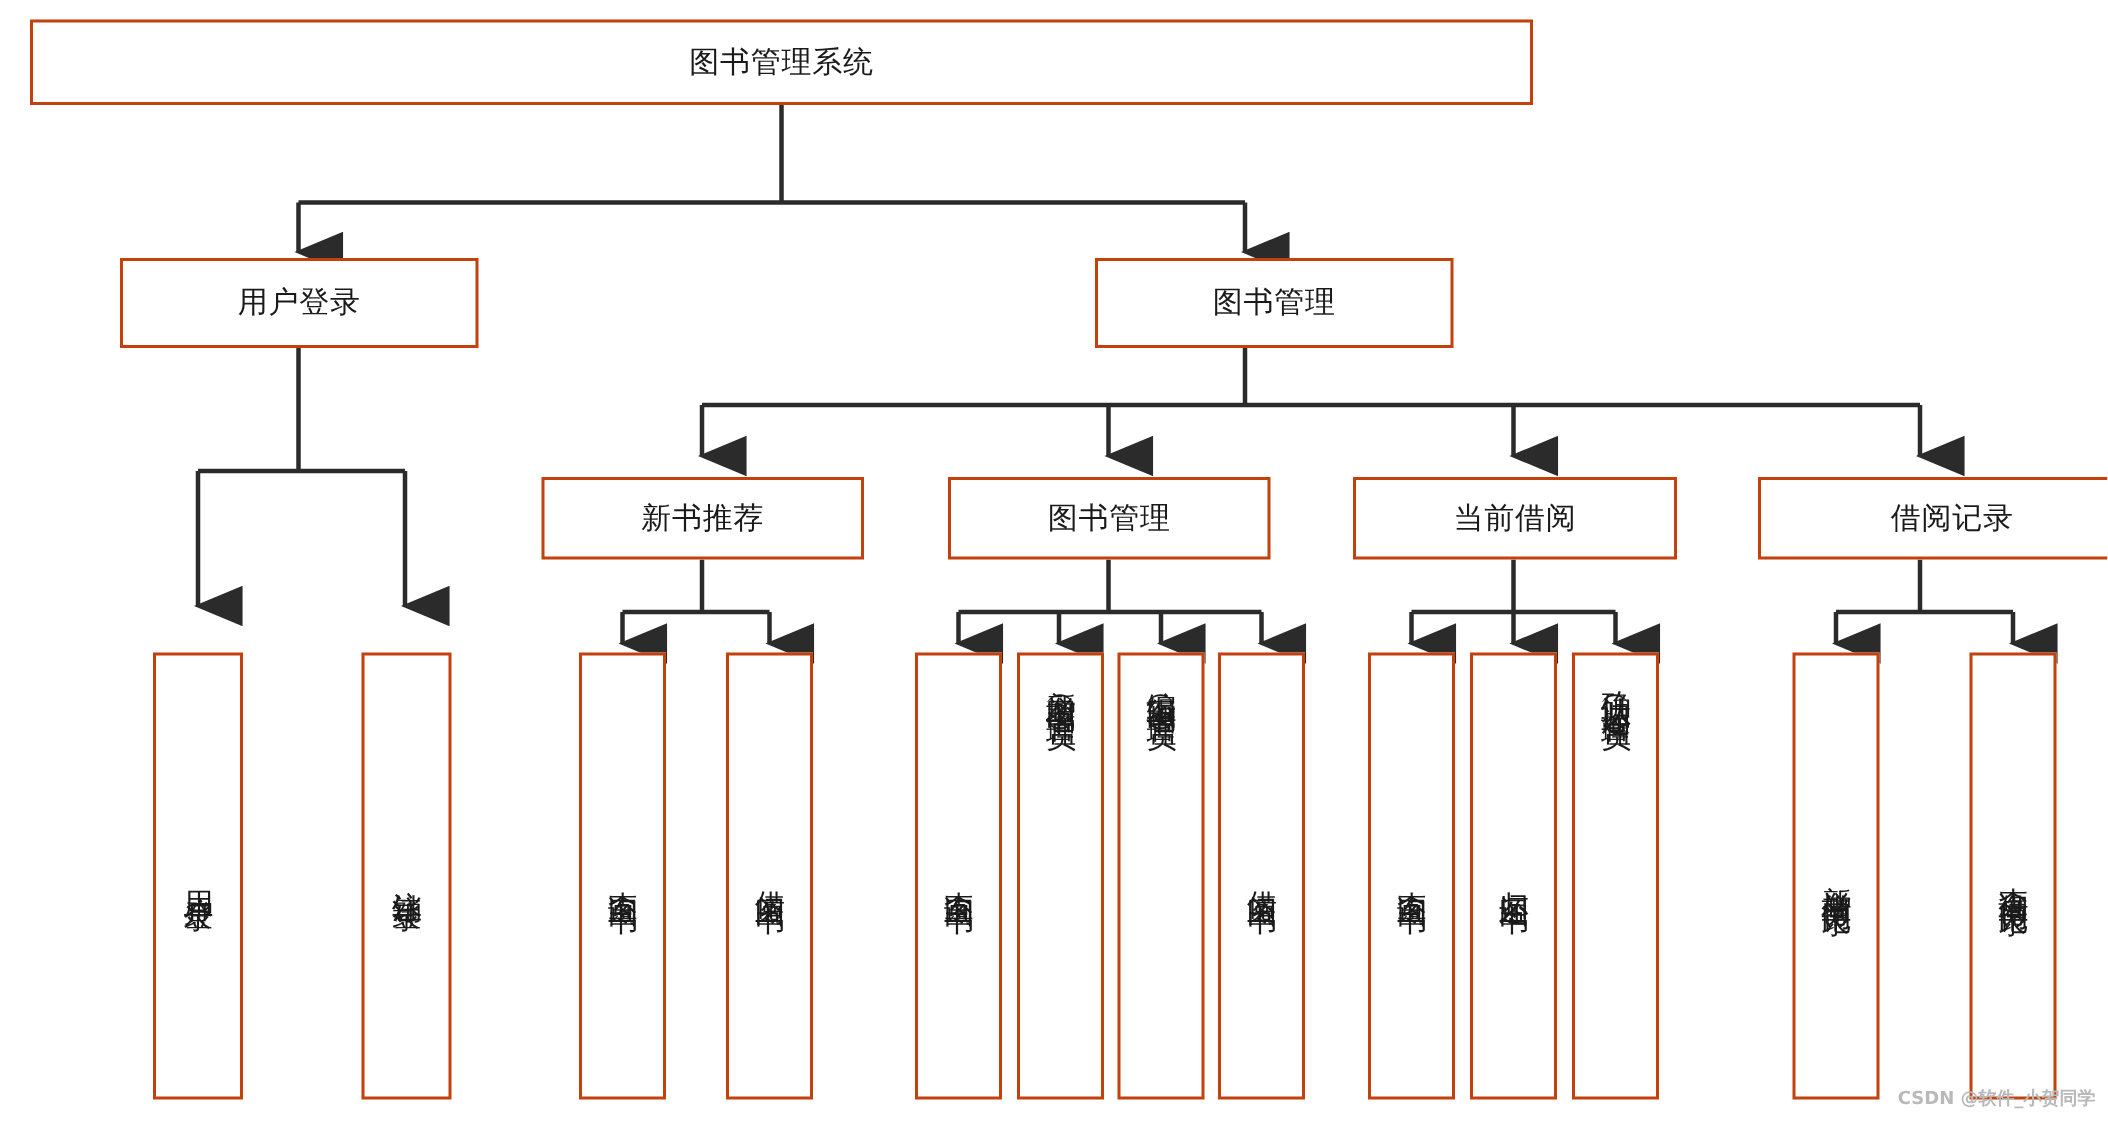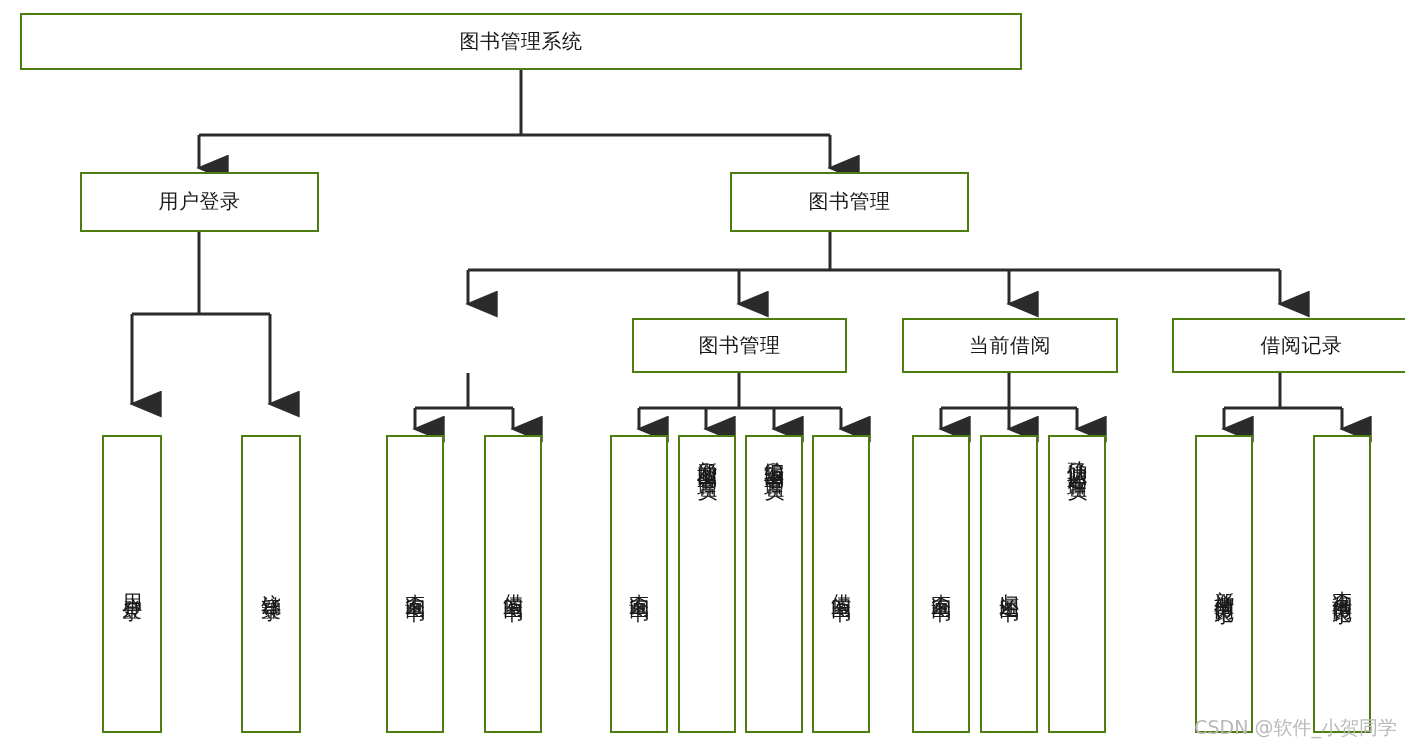--- a/index.html
+++ b/index.html
@@ -20,21 +20,21 @@
   #diagram-svg {
     position: absolute;
     left: 0;
     top: 0;
     width: 1405px;
     height: 747px;
   }
   .node-box {
     position: absolute;
     box-sizing: border-box;
-    border: 2px solid #4d7c0f;
+    border: 2px solid #c2410c;
     background: #ffffff;
     display: flex;
     align-items: center;
     justify-content: center;
     color: #1a1a1a;
   }
   .node-label {
     font-family: "DejaVu Sans", "Liberation Sans", sans-serif;
     color: #1a1a1a;
     white-space: nowrap;
@@ -56,25 +56,26 @@
     white-space: nowrap;
   }
   .vertical.center-v {
     align-items: center;
     padding-top: 0;
   }
   #watermark {
     position: absolute;
     right: 8px;
     bottom: 6px;
-    font-size: 19px;
+    font-size: 12px;
     color: #b9b9b9;
     font-family: "DejaVu Sans", "Liberation Sans", sans-serif;
     white-space: nowrap;
     pointer-events: none;
+    font-weight: bold;
   }
 </style>
 </head>
 <body>
 
 <div id="canvas">
 
   <svg id="diagram-svg" viewBox="0 0 1405 747" xmlns="http://www.w3.org/2000/svg">
     <defs>
       <marker id="arrow" viewBox="0 0 10 12" refX="5" refY="11" markerWidth="9" markerHeight="11" orient="auto-start-reverse">
@@ -133,20 +134,23 @@
   </div>
 
   <div class="node-box horizontal" style="left:80px; top:172px; width:239px; height:60px;">
     <span class="node-label">用户登录</span>
   </div>
 
   <div class="node-box horizontal" style="left:730px; top:172px; width:239px; height:60px;">
     <span class="node-label">图书管理</span>
   </div>
 
+  <div class="node-box horizontal" style="left:361px; top:318px; width:215px; height:55px;">
+    <span class="node-label">新书推荐</span>
+  </div>
 
   <div class="node-box horizontal" style="left:632px; top:318px; width:215px; height:55px;">
     <span class="node-label">图书管理</span>
   </div>
 
   <div class="node-box horizontal" style="left:902px; top:318px; width:216px; height:55px;">
     <span class="node-label">当前借阅</span>
   </div>
 
   <div class="node-box horizontal" style="left:1172px; top:318px; width:259px; height:55px;">

